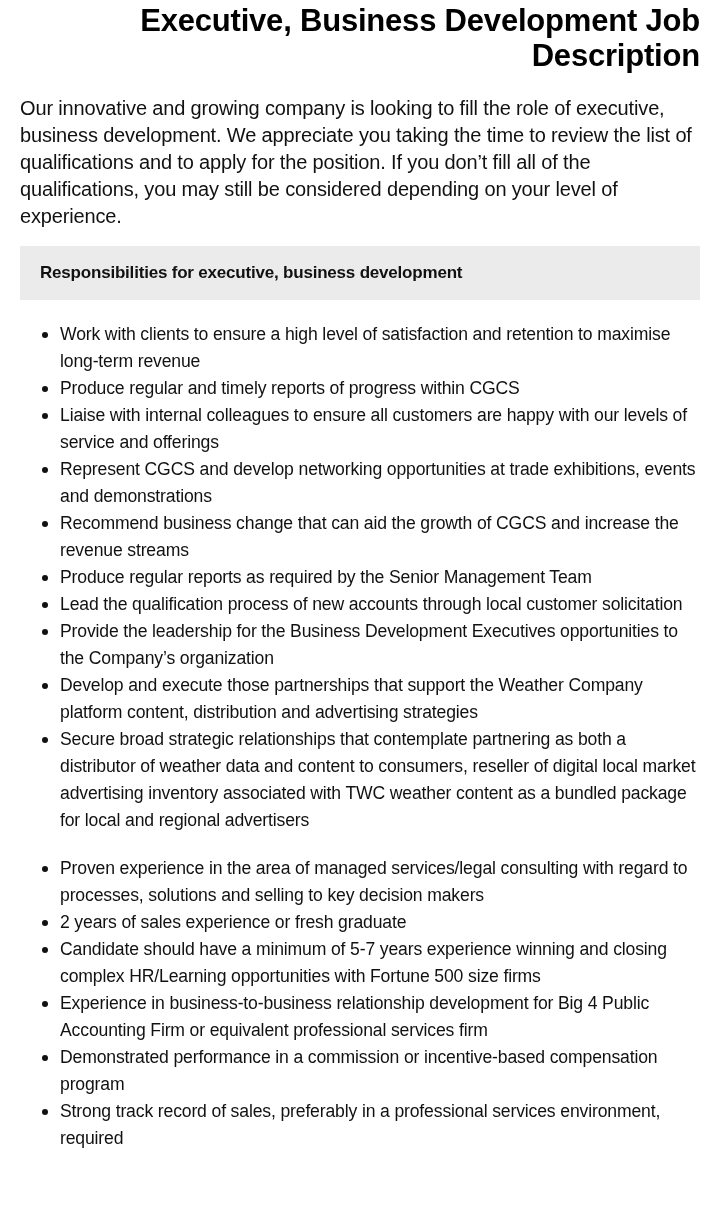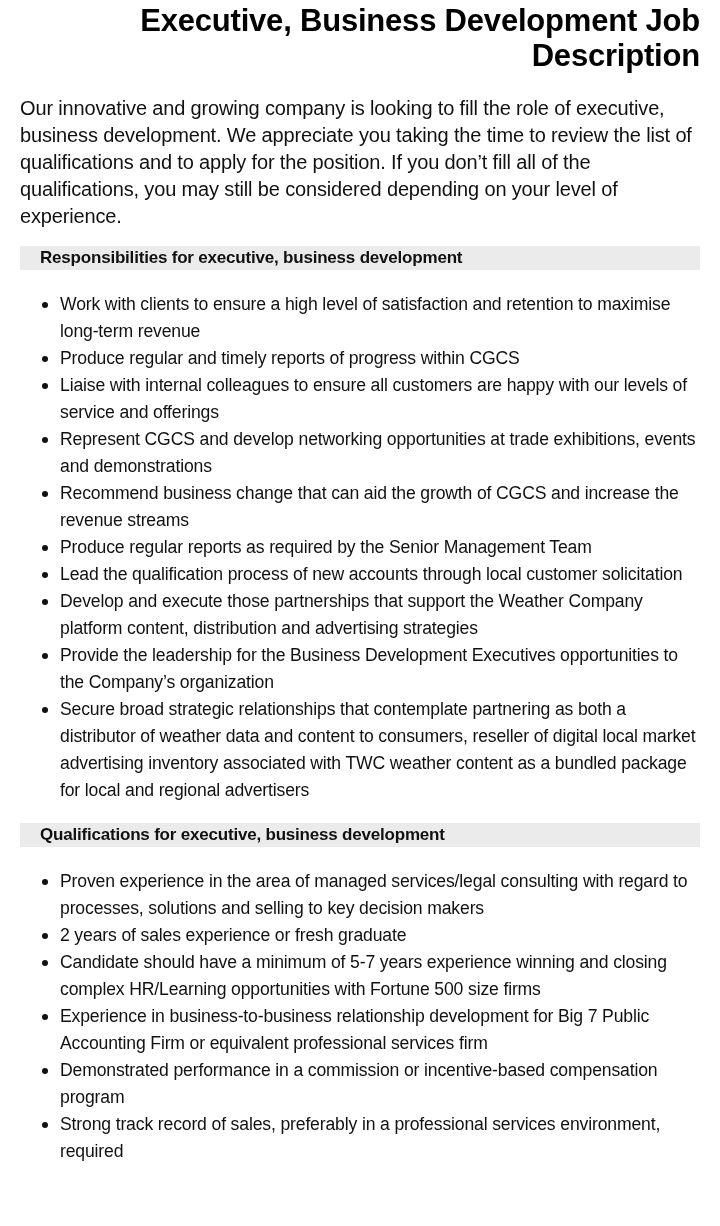--- a/index.html
+++ b/index.html
@@ -30,21 +30,21 @@
     }
     .intro {
       margin: 22px 0 0 0;
       font-size: 20px;
       line-height: 27px;
       letter-spacing: -0.15px;
     }
     .section-header {
       margin-top: 16px;
       background: #ebebeb;
-      height: 24px;
+      height: 54px;
       padding: 0 20px;
       display: flex;
       align-items: center;
       font-size: 17px;
       font-weight: bold;
       letter-spacing: -0.2px;
       color: #111111;
     }
     ul.items {
       margin: 21px 0 0 0;
@@ -86,31 +86,28 @@
   </div>
 
   <ul class="items">
     <li>Work with clients to ensure a high level of satisfaction and retention to maximise long-term revenue</li>
     <li>Produce regular and timely reports of progress within CGCS</li>
     <li>Liaise with internal colleagues to ensure all customers are happy with our levels of service and offerings</li>
     <li>Represent CGCS and develop networking opportunities at trade exhibitions, events and demonstrations</li>
     <li>Recommend business change that can aid the growth of CGCS and increase the revenue streams</li>
     <li>Produce regular reports as required by the Senior Management Team</li>
     <li>Lead the qualification process of new accounts through local customer solicitation</li>
+    <li>Provide the leadership for the Business Development Executives opportunities to the Company’s organization</li>
     <li>Develop and execute those partnerships that support the Weather Company platform content, distribution and advertising strategies</li>
-    <li>Provide the leadership for the Business Development Executives opportunities to the Company’s organization</li>
     <li>Secure broad strategic relationships that contemplate partnering as both a distributor of weather data and content to consumers, reseller of digital local market advertising inventory associated with TWC weather content as a bundled package for local and regional advertisers</li>
   </ul>
 
-  <div class="section-header second">
-    <span>Qualifications for executive, business development</span>
-  </div>
 
   <ul class="items">
     <li>Proven experience in the area of managed services/legal consulting with regard to processes, solutions and selling to key decision makers</li>
     <li>2 years of sales experience or fresh graduate</li>
     <li>Candidate should have a minimum of 5-7 years experience winning and closing complex HR/Learning opportunities with Fortune 500 size firms</li>
-    <li>Experience in business-to-business relationship development for Big 7 Public Accounting Firm or equivalent professional services firm</li>
+    <li>Experience in business-to-business relationship development for Big 4 Public Accounting Firm or equivalent professional services firm</li>
     <li>Demonstrated performance in a commission or incentive-based compensation program</li>
     <li>Strong track record of sales, preferably in a professional services environment, required</li>
   </ul>
 
 </div>
 
 </body></html>

